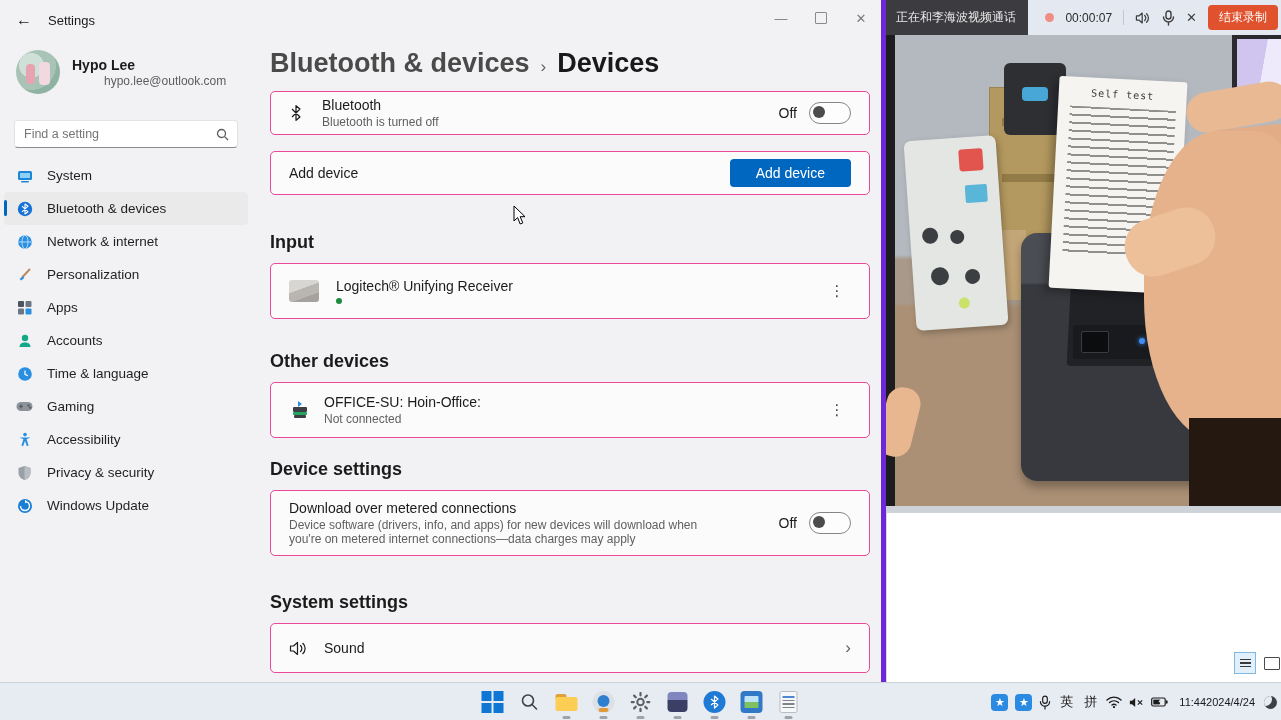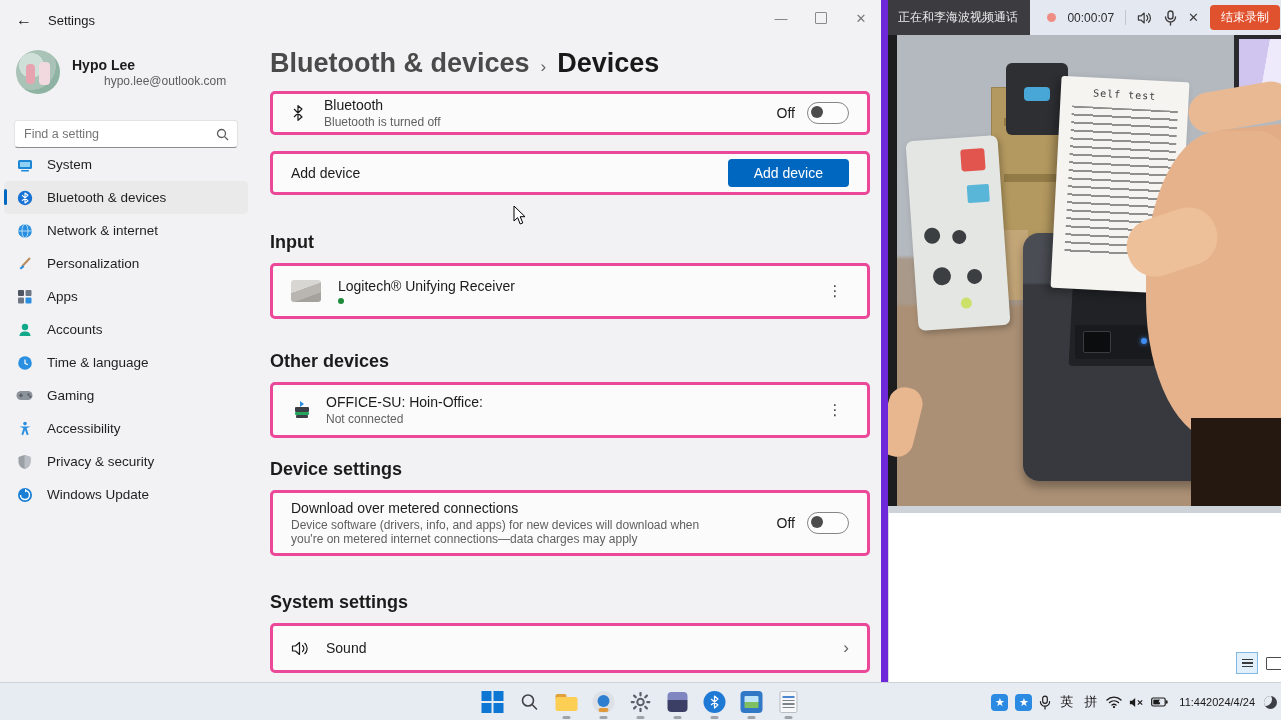--- a/index.html
+++ b/index.html
@@ -23,50 +23,50 @@
   .avatar::before{content:"";position:absolute;left:10px;top:14px;width:9px;height:20px;background:#e7a4b0;border-radius:4px;}
   .avatar::after{content:"";position:absolute;left:23px;top:12px;width:11px;height:23px;background:#f2d9df;border-radius:4px;}
   .p-name{font-size:14px;font-weight:bold;color:#1b1b1b;line-height:17px;}
   .p-mail{font-size:12px;color:#5d5d5d;padding-left:32px;}
   .searchbox{position:absolute;left:14px;top:80px;width:222px;height:26px;background:#fff;
     border:1px solid #e3e3e3;border-bottom:1px solid #8b8b8b;border-radius:4px;
     display:flex;align-items:center;}
   .searchbox input{border:none;outline:none;flex:1;font-size:12.5px;padding-left:9px;background:transparent;
     font-family:"Liberation Sans","DejaVu Sans",sans-serif;color:#1b1b1b;}
   .searchbox svg{margin-right:8px;}
-  .nav{position:absolute;left:4px;top:108px;width:244px;}
+  .nav{position:absolute;left:4px;top:119px;width:244px;}
   .nav-item{display:flex;align-items:center;height:33px;border-radius:4px;position:relative;padding-left:12px;}
   .nav-item.sel{background:#eaeaea;}
   .nav-item.sel::before{content:"";position:absolute;left:0;top:8px;width:3px;height:16px;border-radius:2px;background:#0067c0;}
   .nav-ic{width:17px;height:17px;display:flex;align-items:center;justify-content:center;}
   .nav-lb{font-size:13.5px;color:#1f1f1f;margin-left:14px;white-space:nowrap;}
   
   #main{left:270px;top:40px;width:611px;height:642px;overflow:hidden;}
   .crumb{display:flex;align-items:baseline;margin-top:8px;}
   .crumb-parent{font-size:27px;color:#4a4a4a;font-weight:600;}
   .crumb-sep{font-size:17px;color:#5f5f5f;margin:0 11px;}
   .crumb-cur{font-size:27px;color:#191919;font-weight:600;}
-  .card{width:600px;background:#fbfbfb;border:3px solid #ec4899;border-radius:5px;box-sizing:border-box;
+  .card{width:600px;background:#fbfbfb;border:1px solid #ec4899;border-radius:5px;box-sizing:border-box;
     display:flex;align-items:center;padding:0 18px;justify-content:center;}
   .sec-h{font-size:18px;font-weight:bold;color:#1b1b1b;}
   .c-title{font-size:14px;color:#1b1b1b;}
   .c-sub{font-size:12px;color:#5f5f5f;margin-top:2px;}
   .right{margin-left:auto;display:flex;align-items:center;}
   .off-lb{font-size:14px;color:#1b1b1b;margin-right:12px;}
   .toggle{width:40px;height:20px;border:1px solid #868686;border-radius:11px;background:#fdfdfd;position:relative;}
   .toggle::after{content:"";position:absolute;left:3px;top:3px;width:12px;height:12px;border-radius:50%;background:#4c4c4c;}
   .blue-btn{background:#0067c0;color:#fff;font-size:14px;border:none;border-radius:4px;
     padding:6px 26px;font-family:inherit;}
   .kebab{font-size:15px;color:#454545;width:28px;text-align:center;}
   .chev{font-size:17px;color:#5f5f5f;}
   .greendot{width:6px;height:6px;border-radius:50%;background:#1d8a3c;margin-top:4px;}
   .dev-img{width:30px;height:22px;border-radius:3px;
     background:linear-gradient(160deg,#d8d6d2 0 40%,#b9b6b1 41% 70%,#a5a29d 71%);}
   
-  #video-win{left:881px;top:0;width:400px;height:682px;background:#fff;border-left:7px solid #6d28d9;box-sizing:border-box;}
+  #video-win{left:881px;top:0;width:400px;height:682px;background:#fff;border-left:5px solid #6d28d9;box-sizing:border-box;}
   #vc-bar{left:0;top:0;width:400px;height:35px;background:#e3e8f1;display:flex;align-items:center;}
   .vc-title{height:35px;background:#3c3c40;color:#ececec;font-size:12px;display:flex;align-items:center;padding:0 12px 0 10px;white-space:nowrap;}
   .vc-ctrls{margin-left:auto;display:flex;align-items:center;gap:11px;padding-right:8px;}
   .recdot{width:9px;height:9px;border-radius:50%;background:#ef8d85;}
   .vc-time{font-size:12px;color:#2c2c2c;}
   .vdiv{width:1px;height:15px;background:#c2c7d0;}
   .vc-x{font-size:13px;color:#3e3e3e;}
   .end-btn{background:#e0512e;color:#fff;font-size:12px;border:none;border-radius:4px;padding:4px 11px;font-family:inherit;white-space:nowrap;}
   
   #vc-video{left:0;top:35px;width:400px;height:478px;overflow:hidden;

